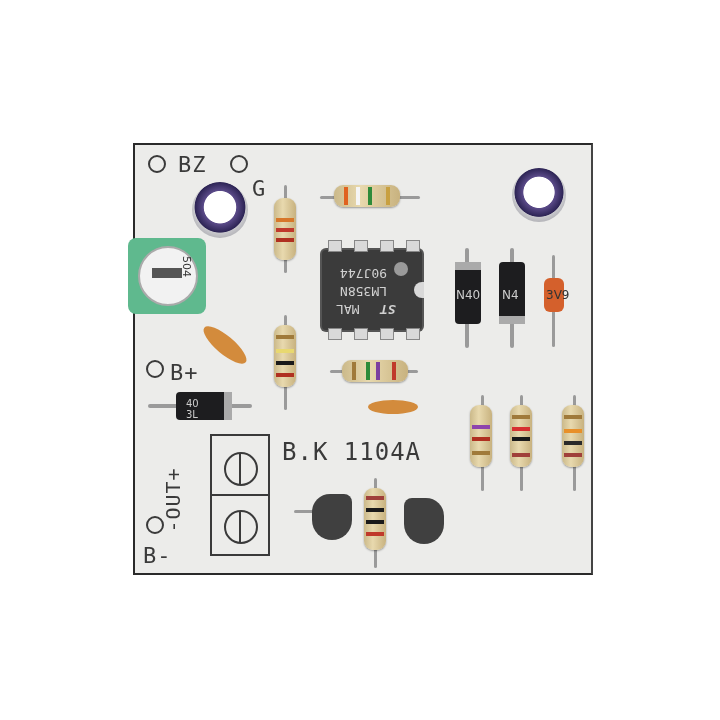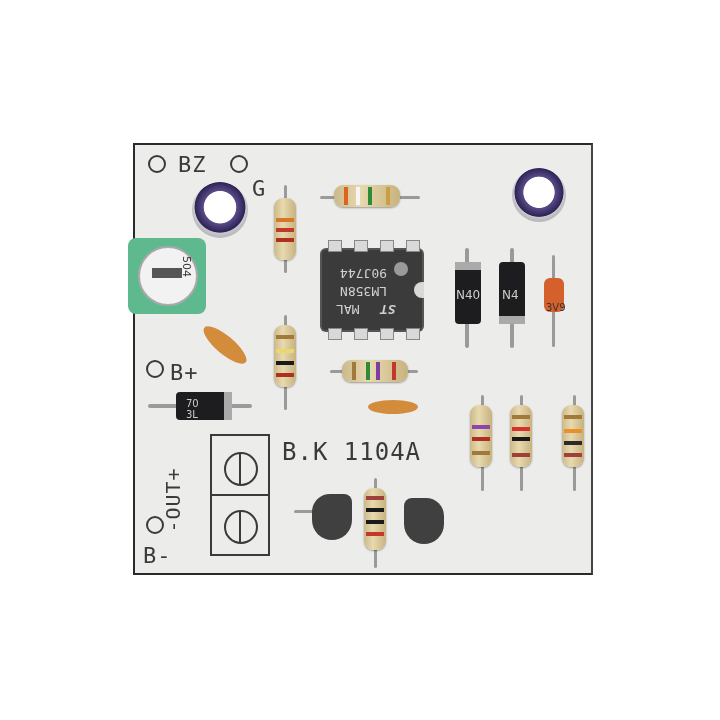--- a/index.html
+++ b/index.html
@@ -80,27 +80,27 @@
   <div class="abs" style="left:1px;top:26px;color:#ccc;font-size:12px;">N40</div>
 </div>
 <div class="lead" style="left:510px;top:248px;width:4px;height:100px;"></div>
 <div class="diode" style="left:499px;top:262px;width:26px;height:62px;">
   <div style="position:absolute;left:0;right:0;bottom:0;height:8px;background:#aaa;"></div>
   <div class="abs" style="left:3px;top:26px;color:#ccc;font-size:12px;">N4</div>
 </div>
 
 <div class="lead" style="left:552px;top:255px;width:3px;height:92px;"></div>
 <div class="abs" style="left:544px;top:278px;width:20px;height:34px;background:#d4602c;border-radius:6px;">
-  <div class="abs" style="left:2px;top:24px;font-size:10px;color:#333;">3V9</div>
+  <div class="abs" style="left:2px;top:10px;font-size:12px;color:#333;">3V9</div>
 </div>
 
 <div class="lead" style="left:148px;top:404px;width:104px;height:4px;"></div>
 <div class="diode" style="left:176px;top:392px;width:56px;height:28px;">
   <div style="position:absolute;top:0;bottom:0;right:0;width:8px;background:#aaa;"></div>
-  <div class="abs" style="left:10px;top:6px;color:#ccc;font-size:10px;white-space:pre;">70
+  <div class="abs" style="left:10px;top:6px;color:#ccc;font-size:10px;white-space:pre;">40
 3L</div>
 </div>
 
 <div class="ceramic" style="left:198px;top:336px;width:54px;height:18px;transform:rotate(40deg);"></div>
 <div class="ceramic" style="left:368px;top:400px;width:50px;height:14px;"></div>
 
 <div class="lead" style="left:284px;top:185px;width:3px;height:88px;"></div>
 <div class="res v" style="left:274px;top:198px;">
   <div class="band" style="top:20px;background:#d7772a;"></div>
     <div class="band" style="top:30px;background:#c0392b;"></div>

